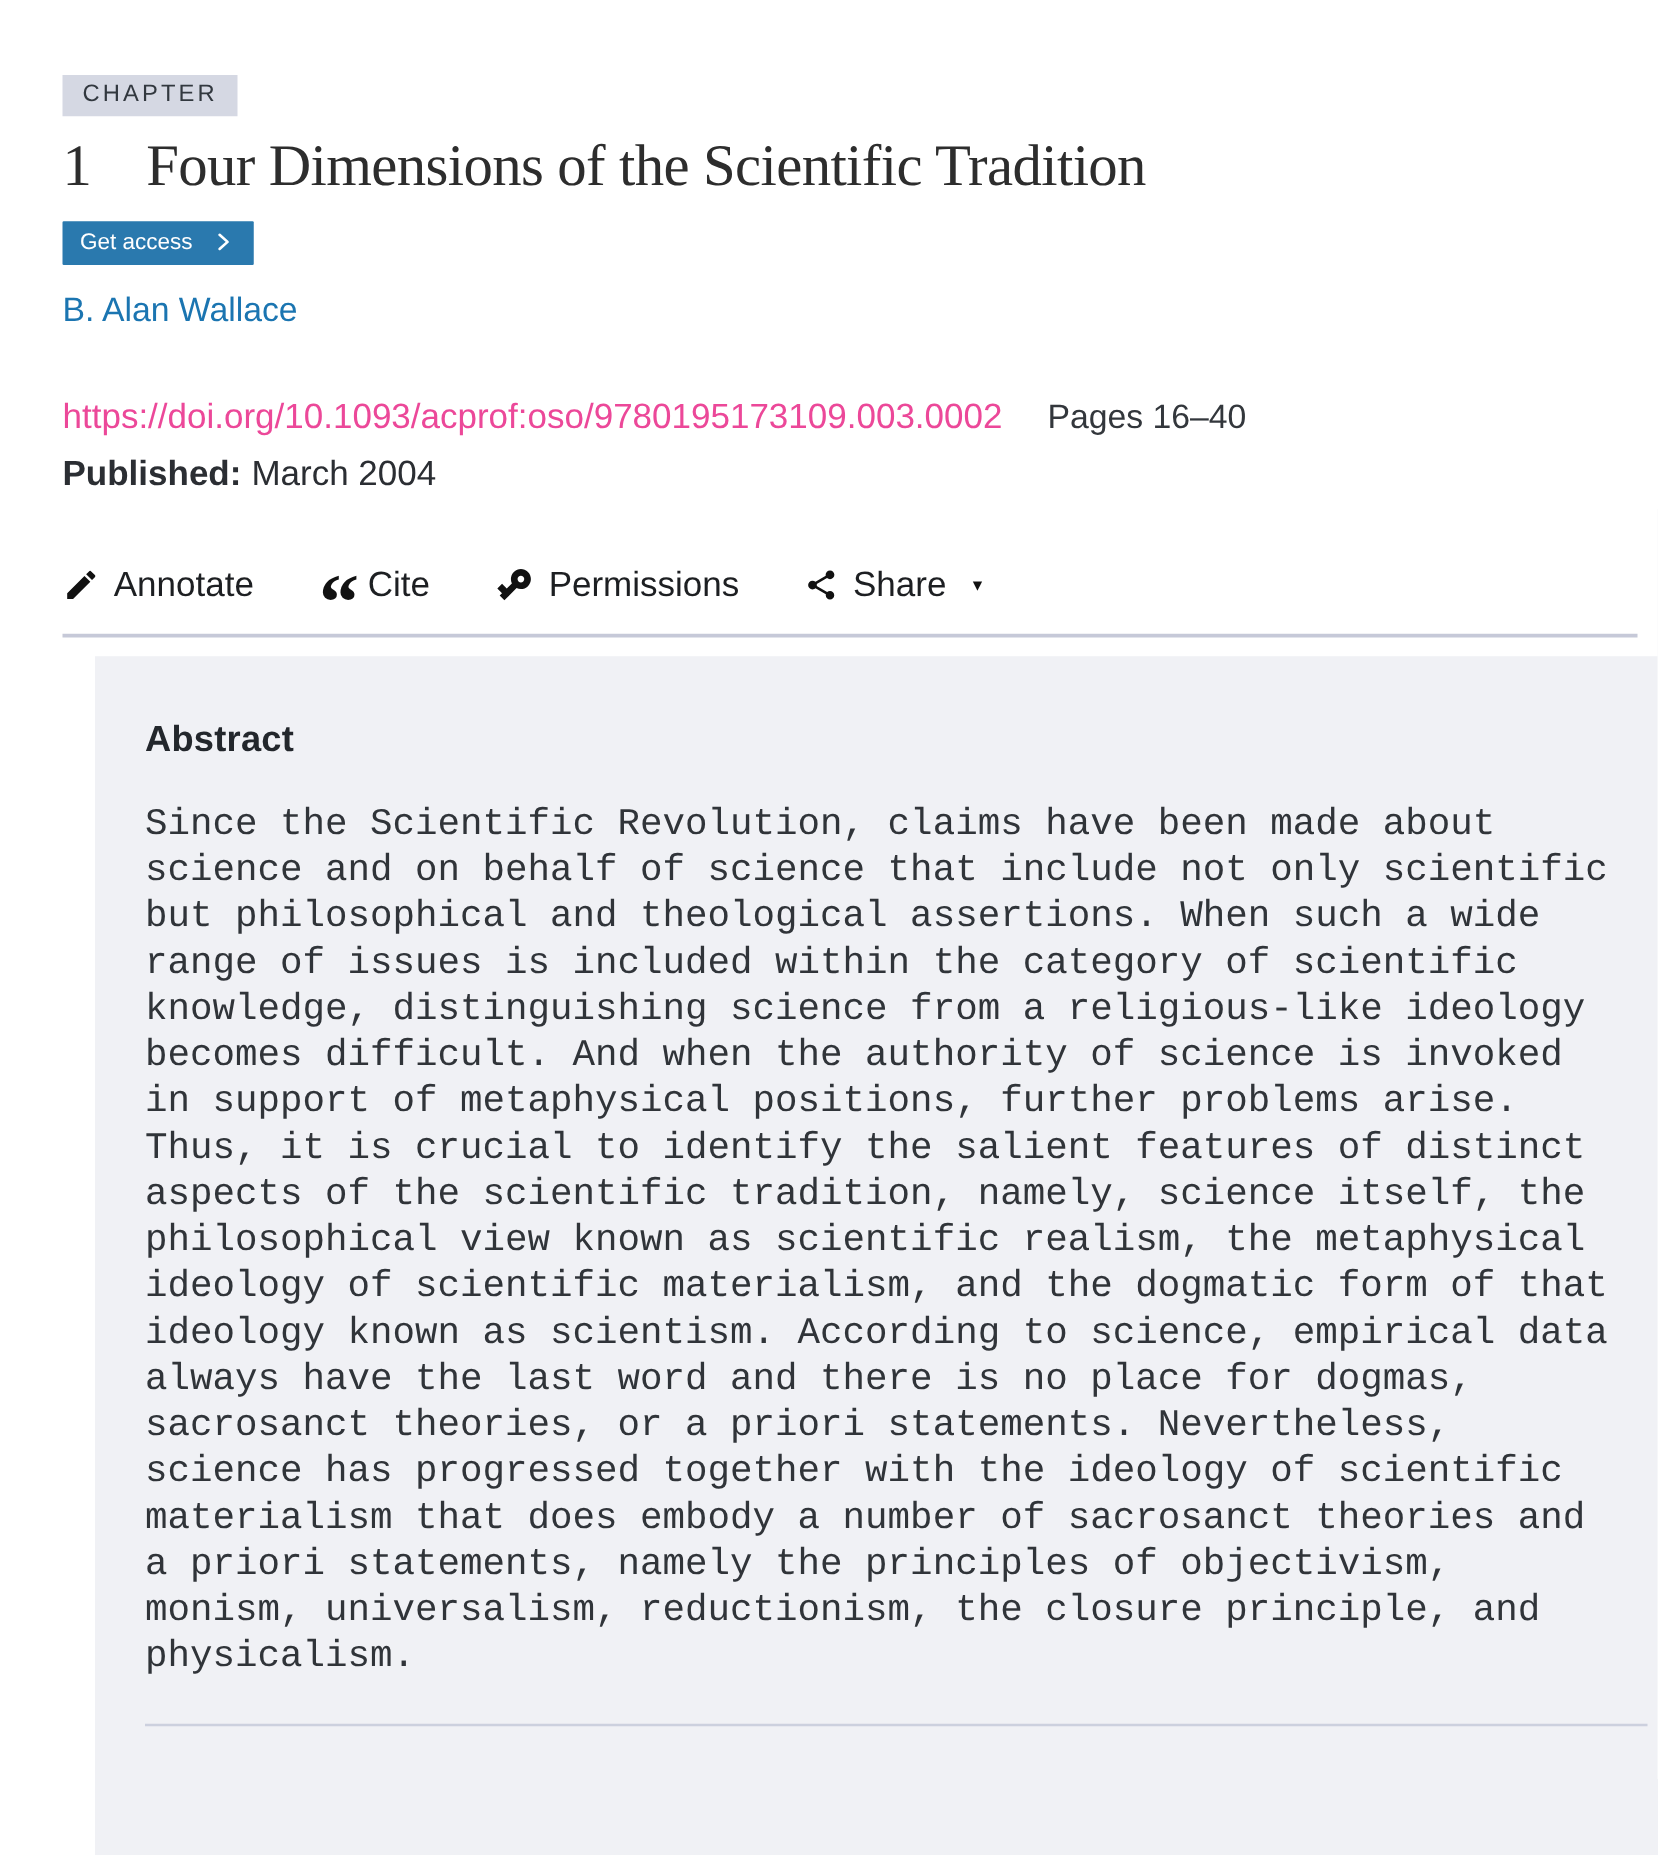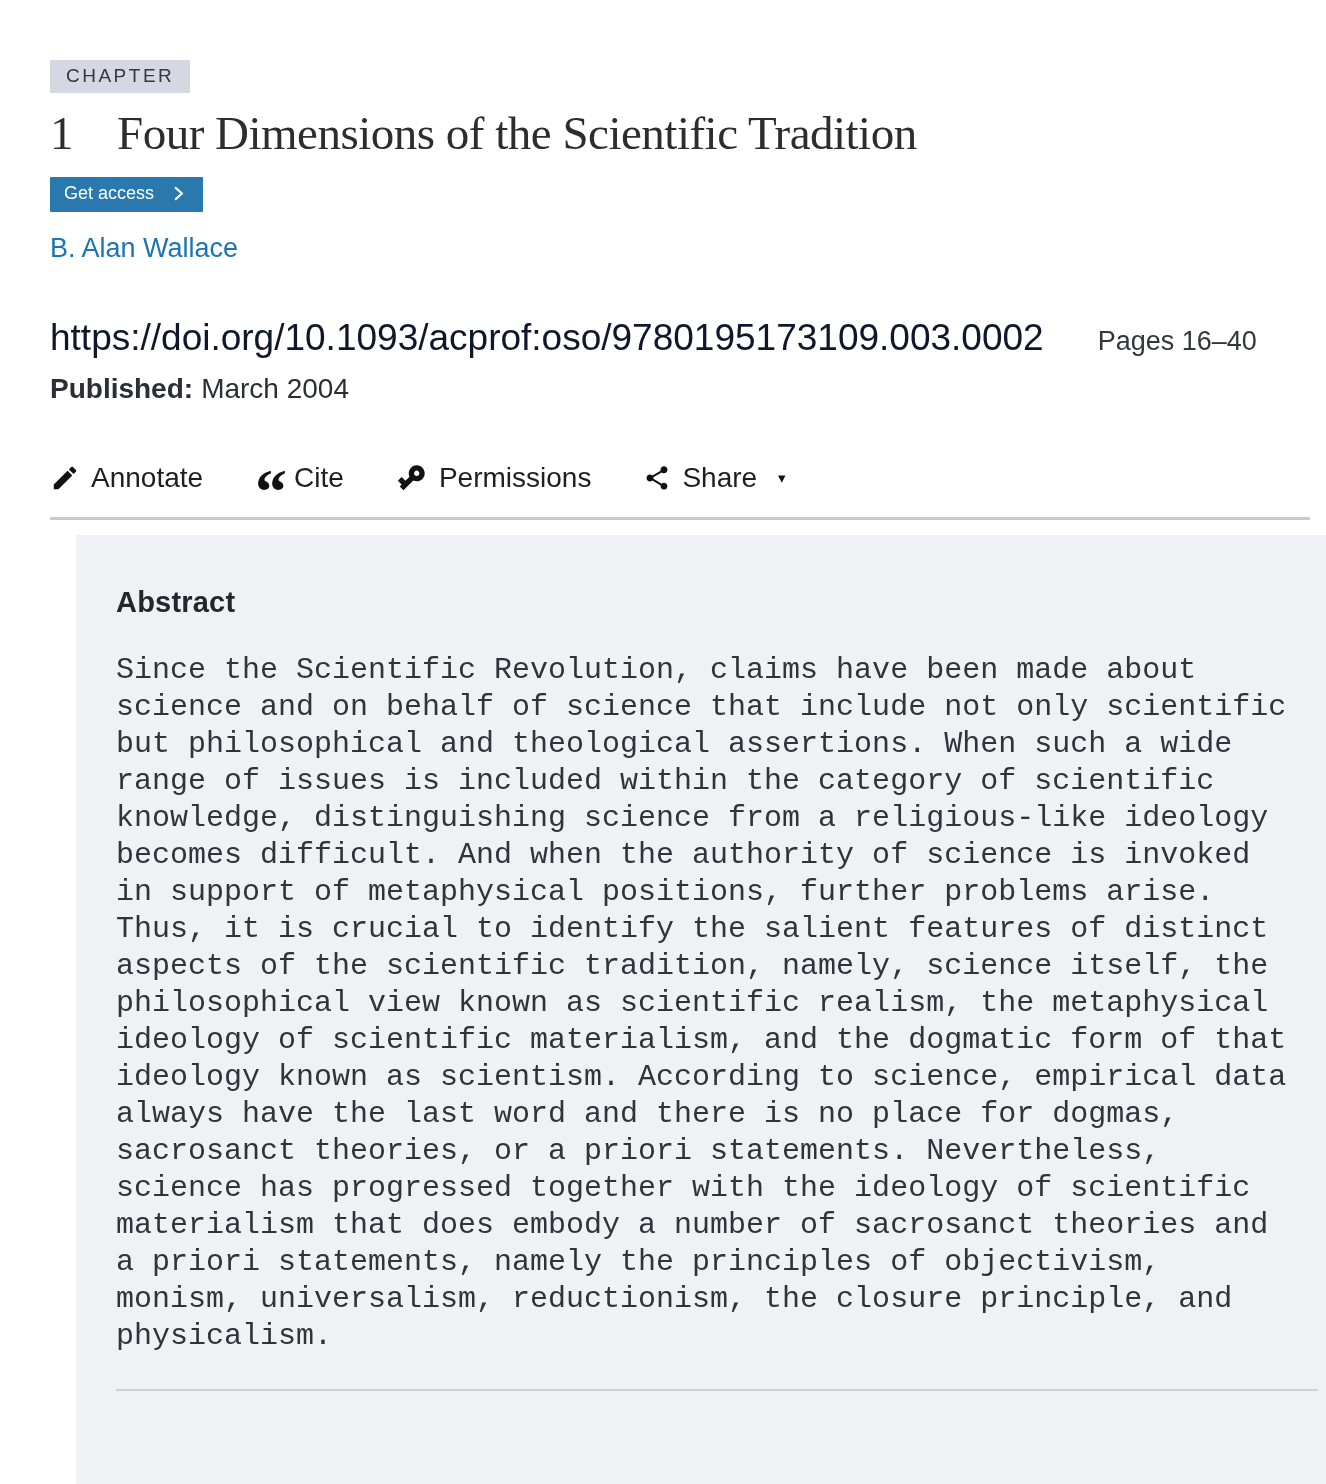--- a/index.html
+++ b/index.html
@@ -48,26 +48,26 @@
   .author-row { margin-top: 21px; }
   .author-link {
     color: #1b75b1;
     font-size: 27px;
     text-decoration: none;
     cursor: pointer;
   }
 
   .doi-row { margin-top: 53px; display: flex; align-items: baseline; }
   .doi-link {
-    color: #0f172a;
-    font-size: 37px;
+    color: #ec4899;
+    font-size: 28px;
     text-decoration: none;
     cursor: pointer;
   }
-  .pages { margin-left: 54px; color: #33373c; font-size: 27px; }
+  .pages { margin-left: 36px; color: #33373c; font-size: 27px; }
 
   .published-row { margin-top: 14px; font-size: 28px; color: #2b2e33; }
   .published-row .lbl { font-weight: 700; margin-right: 8px; text-align: center; }
 
   .toolbar {
     margin-top: 57px;
     display: flex;
     align-items: center;
   }
   .tool {

